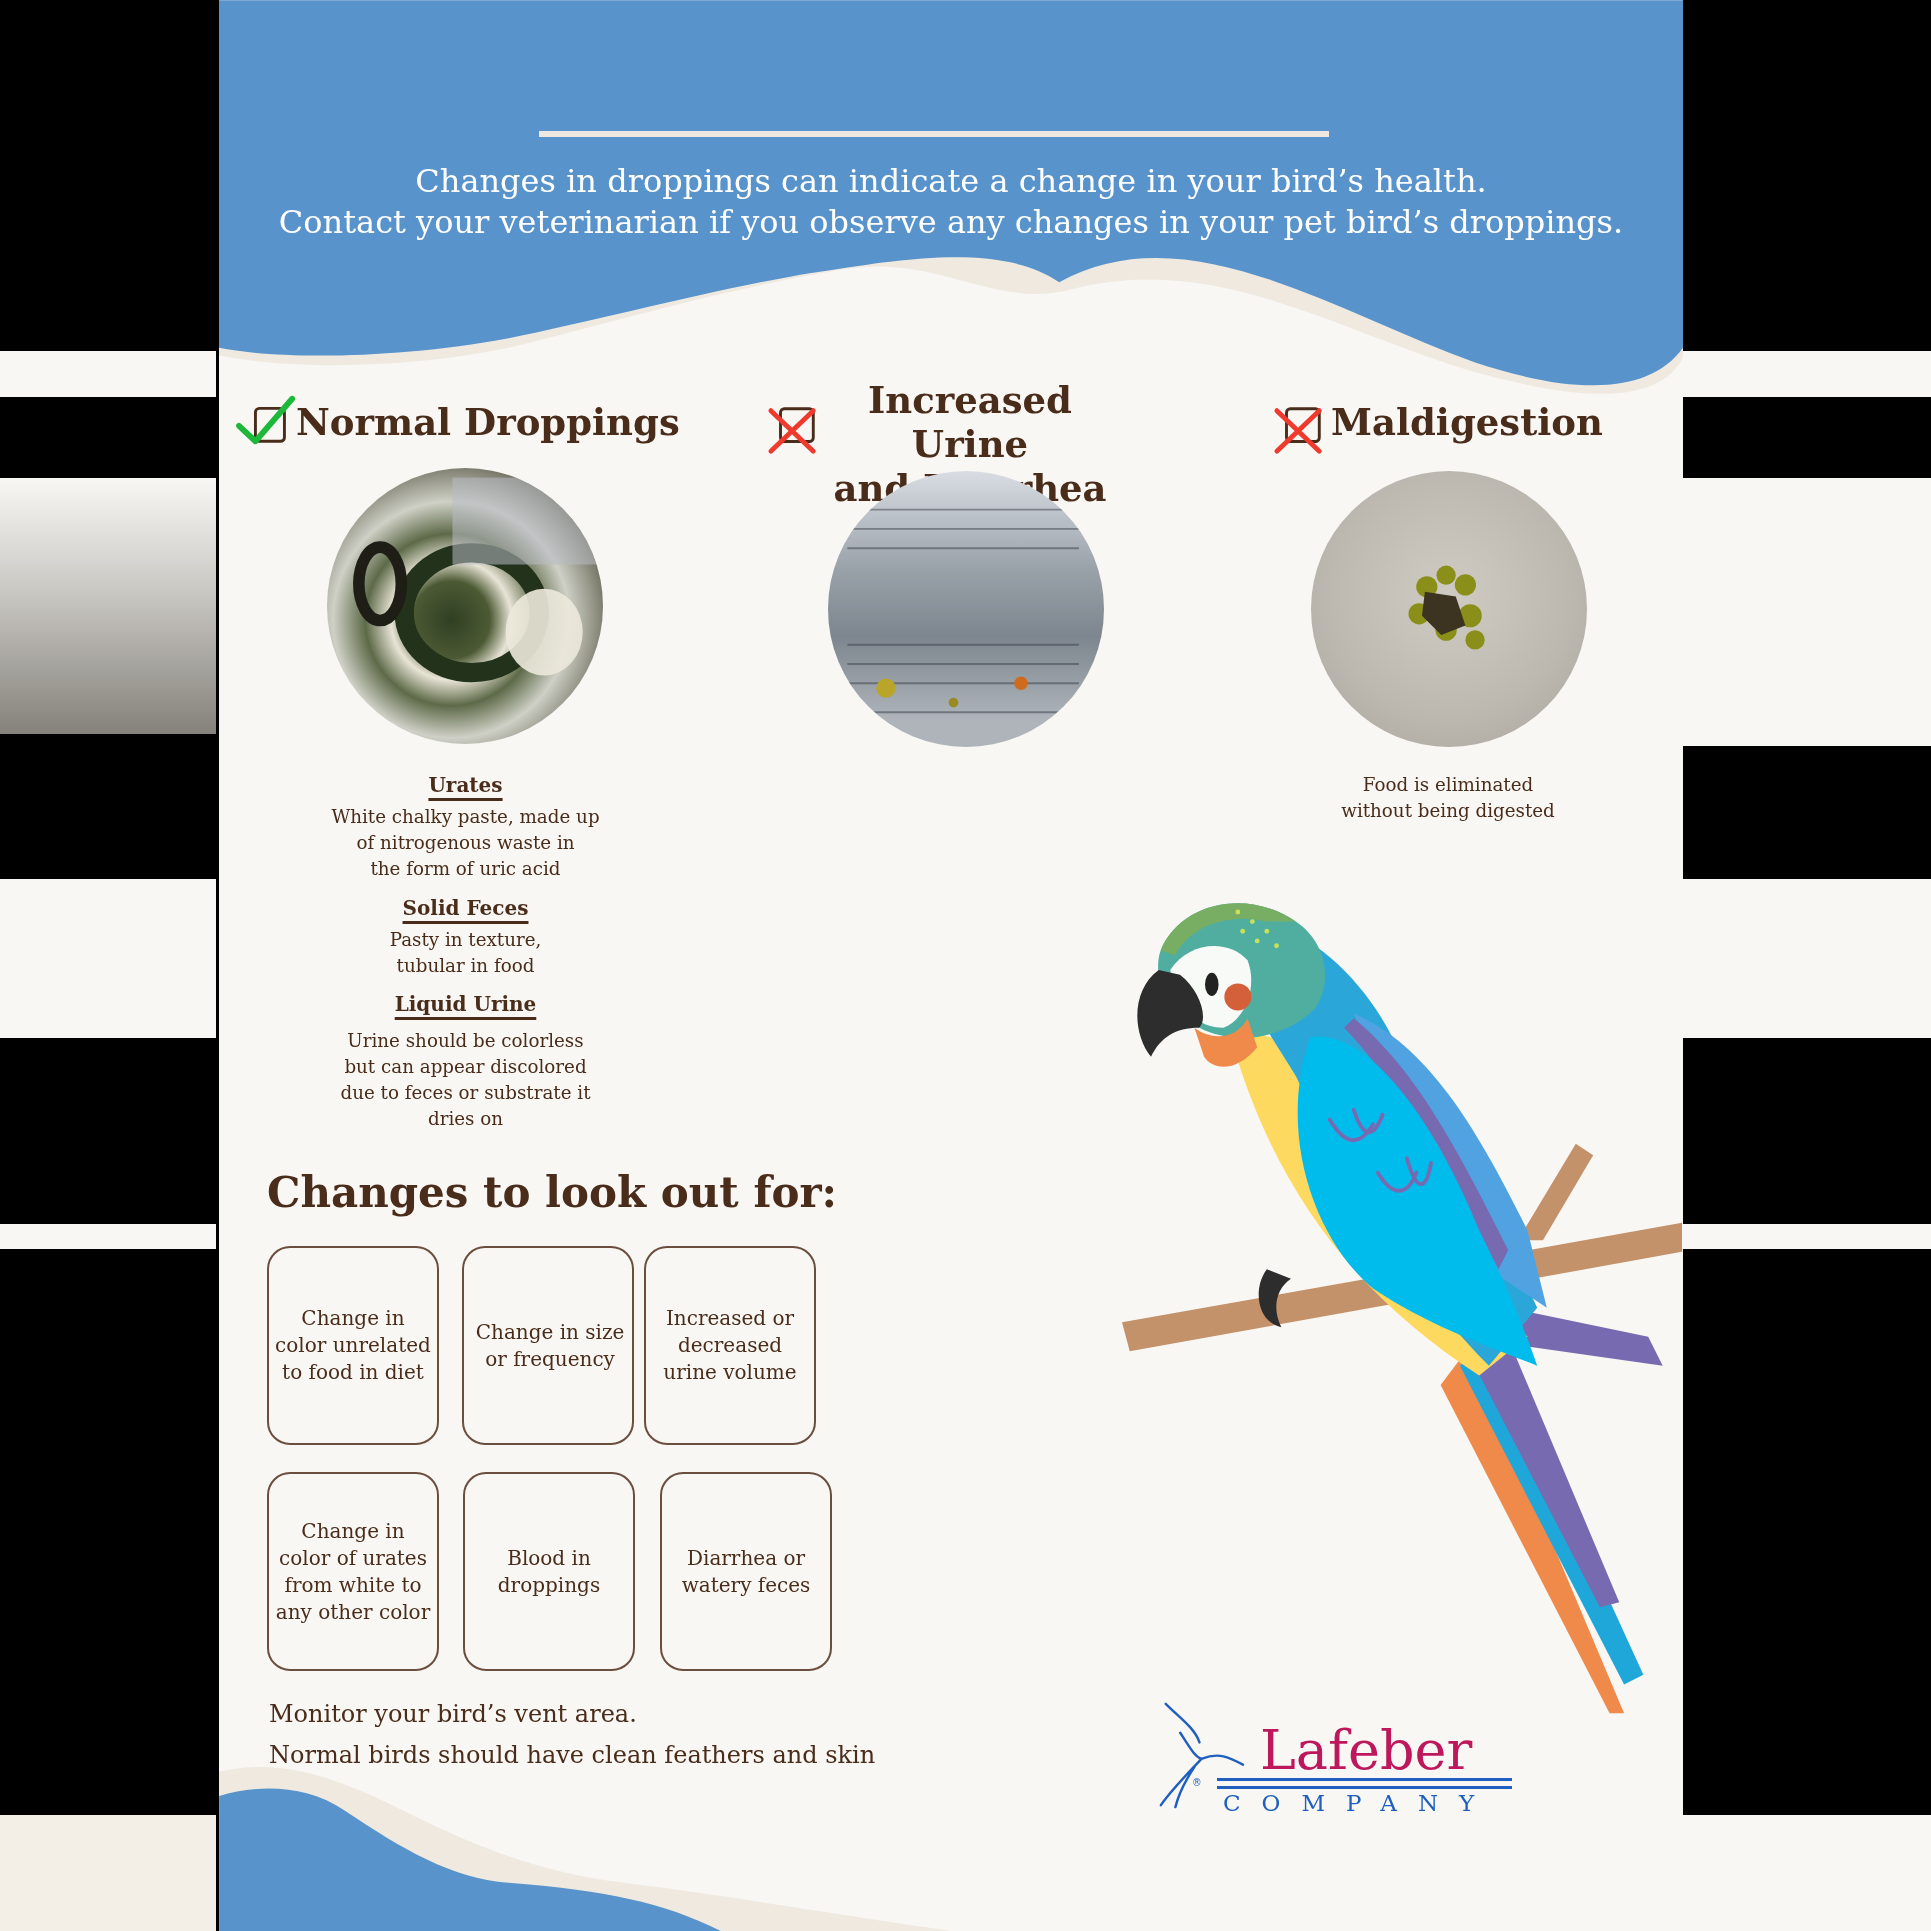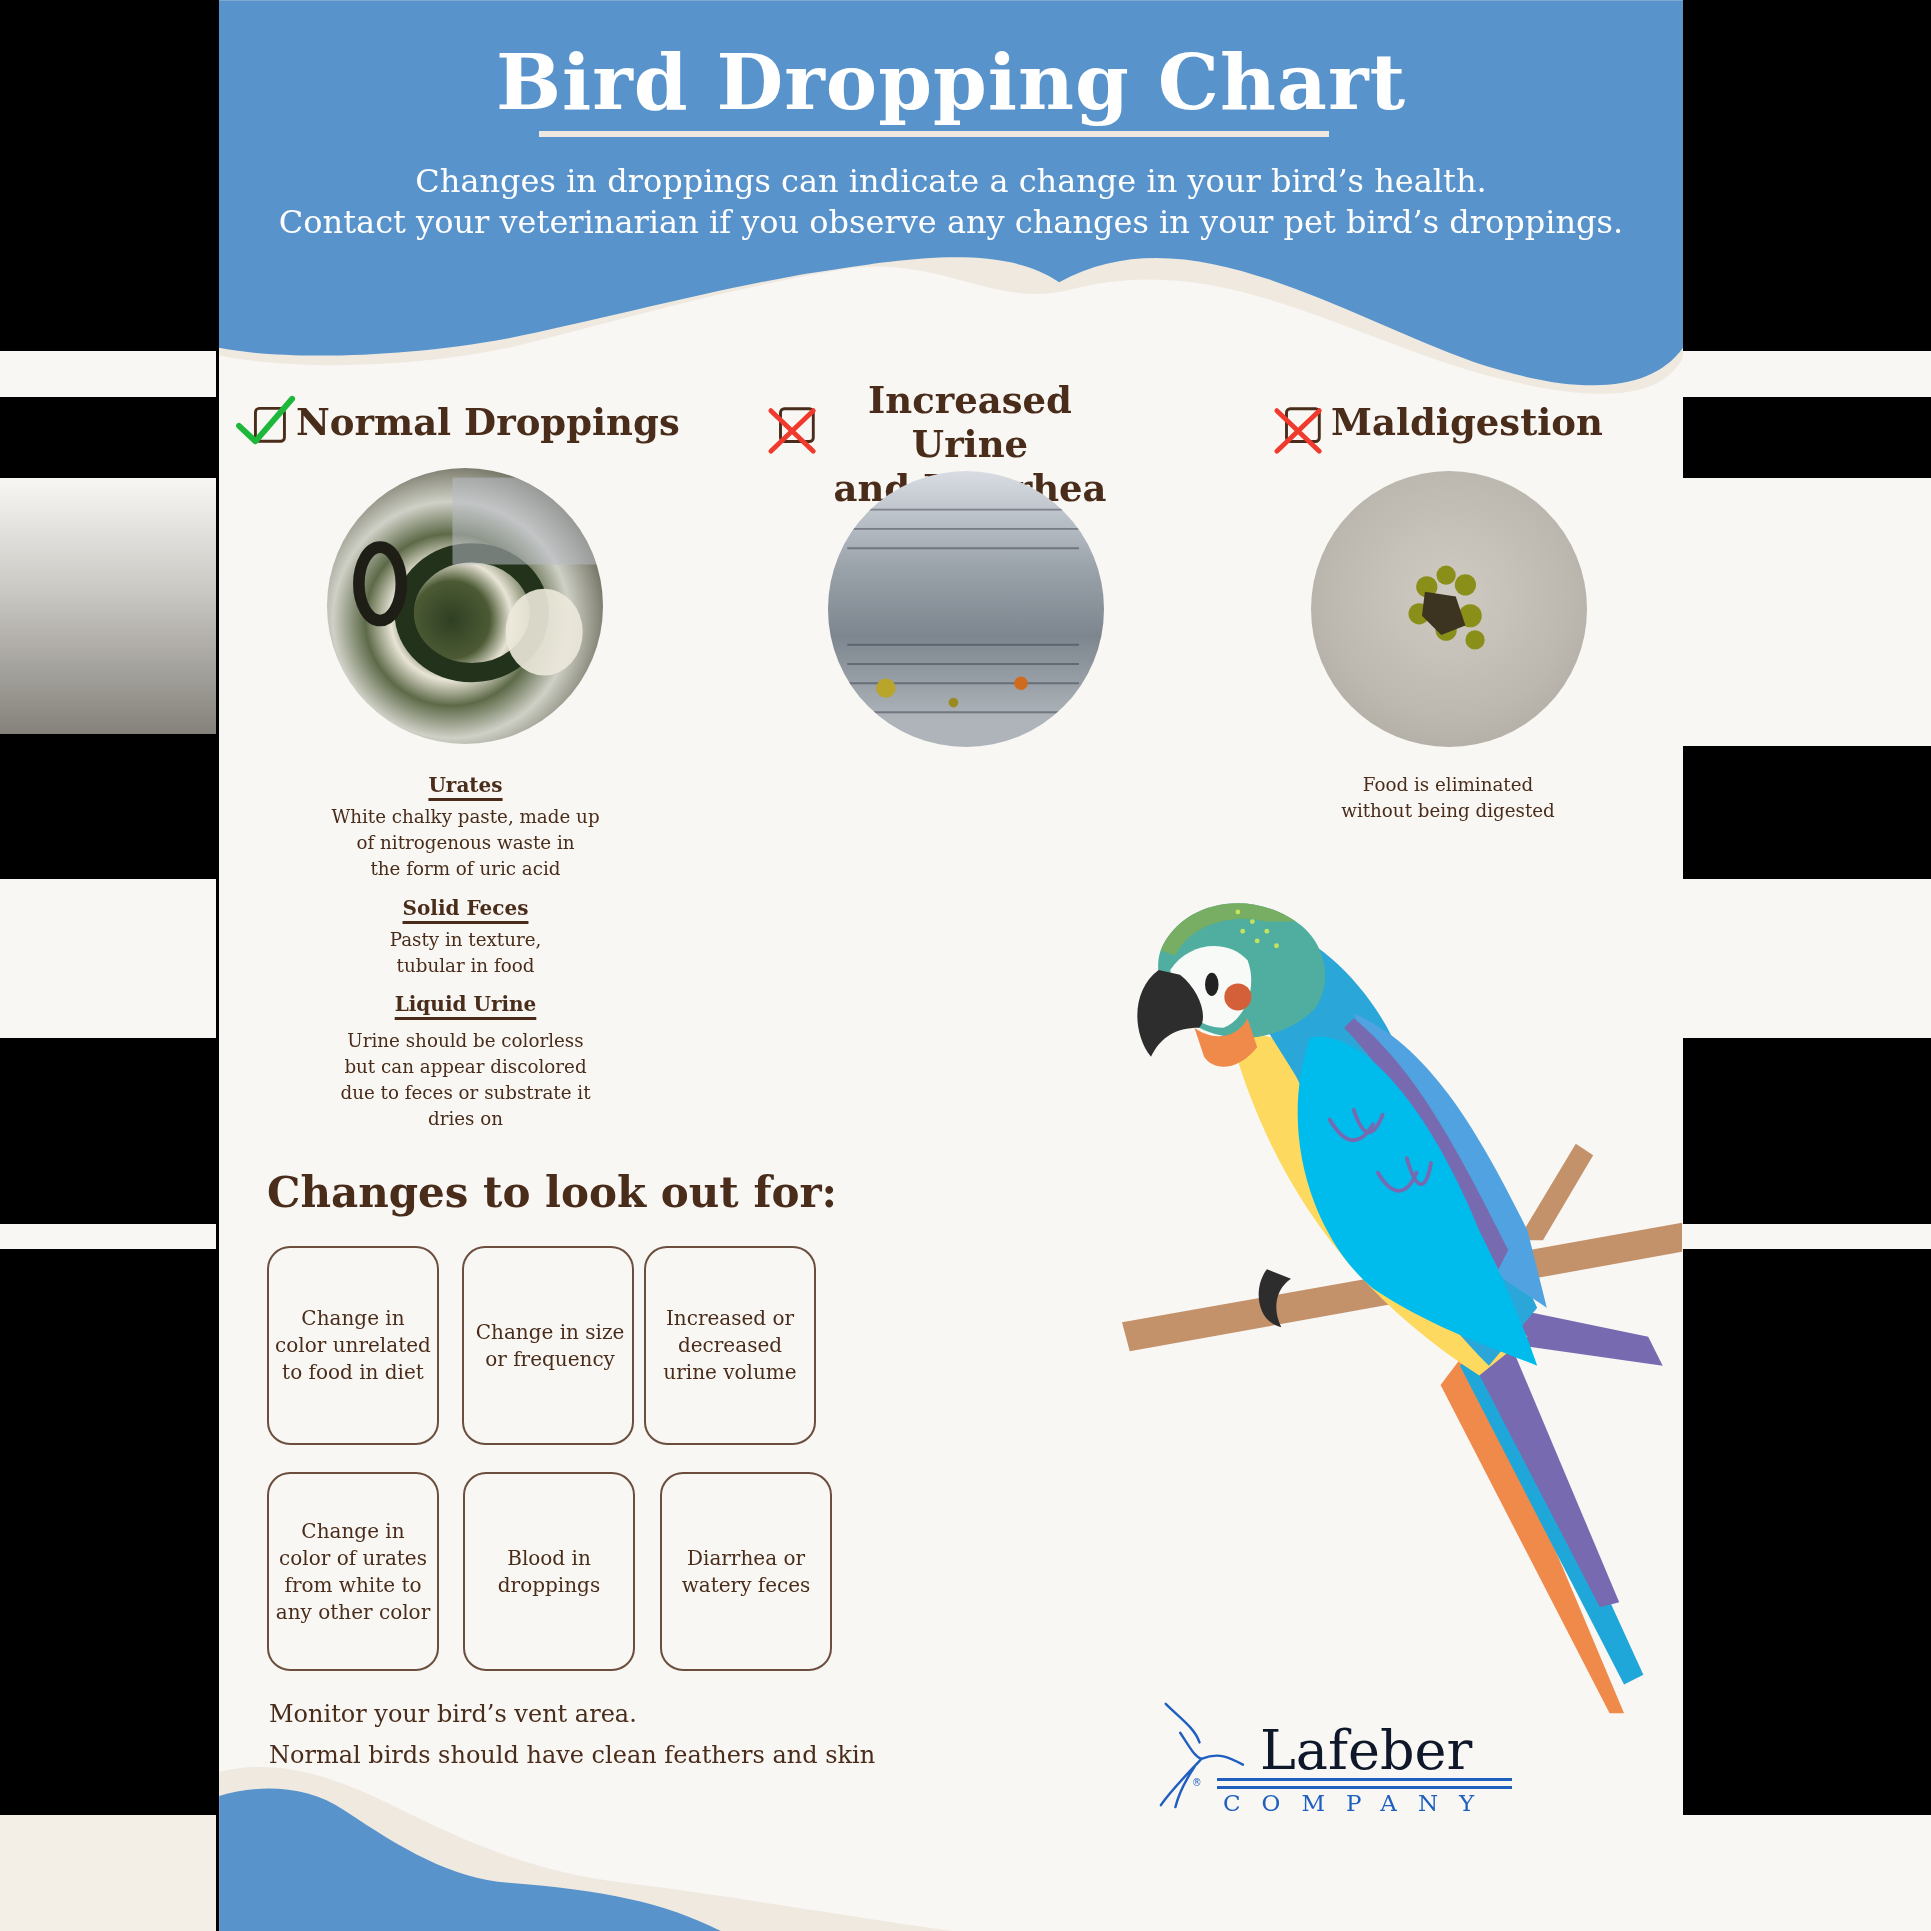--- a/index.html
+++ b/index.html
@@ -12,21 +12,21 @@
   .title-rule { position:absolute; left:320px; top:131px; width:790px; height:5.8px; background:#eee8e0; }
   .subtitle { position:absolute; left:0; width:1464px; text-align:center; color:#ffffff; font-family:"DejaVu Serif", serif; font-size:32px; line-height:41px; top:161px; }
   .cat-heading { position:absolute; color:#4a2c1a; font-family:"DejaVu Serif", serif; font-weight:bold; font-size:37px; line-height:44px; }
   .mark { position:absolute; }
   .circle { position:absolute; width:276px; height:276px; border-radius:50%; overflow:hidden; }
   .caption { position:absolute; color:#4a2c1a; font-family:"DejaVu Serif", serif; font-size:18.3px; line-height:26px; text-align:center; }
   .sub-head { font-weight:bold; font-size:20px; text-decoration:underline; text-underline-offset:5.8px; text-decoration-thickness:2.9px; display:block; margin-bottom:5.8px; }
   .changes-title { position:absolute; left:48px; top:1168px; color:#4a2c1a; font-family:"DejaVu Serif", serif; font-weight:bold; font-size:42px; }
   .card { position:absolute; width:172px; height:199px; border:2.9px solid #6b4e3d; border-radius:23px; display:flex; align-items:center; justify-content:center; text-align:center; color:#4a2c1a; font-family:"DejaVu Serif", serif; font-size:20px; line-height:27px; box-sizing:border-box; padding:0 3.9px; }
   .monitor { position:absolute; left:50px; top:1694px; color:#4a2c1a; font-family:"DejaVu Serif", serif; font-size:24px; line-height:41px; }
-  .logo-name { position:absolute; left:1041px; top:1719px; color:#0f172a; font-family:"DejaVu Serif", serif; font-size:54px; }
+  .logo-name { position:absolute; left:1041px; top:1719px; color:#be185d; font-family:"DejaVu Serif", serif; font-size:54px; }
   .logo-rule { position:absolute; left:998px; height:2.9px; width:295px; background:#1f5fbf; }
   .logo-company { position:absolute; left:1004px; top:1790px; width:290px; color:#1f5fbf; font-family:"DejaVu Serif", serif; font-size:23px; letter-spacing:21px; }
 </style>
 </head>
 <body>
 
 <div class="strip" style="left:0;top:351px;width:216px;height:46px;"></div>
 <div class="strip" style="left:0;top:478px;width:216px;height:256px;background:linear-gradient(#f8f7f4,#c9c7c2 45%,#85827c);"></div>
 <div class="strip" style="left:0;top:879px;width:216px;height:159px;"></div>
 <div class="strip" style="left:0;top:1224px;width:216px;height:25px;"></div>
@@ -38,21 +38,20 @@
 <div class="strip" style="left:1683px;top:1815px;width:248px;height:116px;"></div>
 
 <div class="poster">
 
   <svg class="header-svg" width="1464" height="406" viewBox="0 0 1516 420">
     <path d="M0,0 L1516,0 L1516,370 C1490,420 1410,415 1300,385 C1150,340 1030,260 880,300 C800,320 740,260 640,280 C520,300 420,330 300,360 C180,385 60,380 0,368 Z" fill="#efe9e0"></path>
     <path d="M0,0 L1516,0 L1516,360 C1480,410 1400,408 1300,375 C1150,320 1000,220 870,292 C810,250 700,270 636,279 C540,292 400,330 300,350 C180,372 60,372 0,360 Z" fill="#5893cb"></path>
     <path d="M636,279 C700,270 780,285 840,330 C900,375 990,380 1100,360" fill="none"></path>
   </svg>
 
-  <div class="title">Bird Dropping Chart</div>
   <div class="title-rule"></div>
   <div class="subtitle">
     <div>Changes in droppings can indicate a change in your bird’s health.</div>
     <div>Contact your veterinarian if you observe any changes in your pet bird’s droppings.</div>
   </div>
 
   <svg class="mark" style="left:14.5px;top:391px;" width="68" height="58" viewBox="0 0 70 60">
     <rect x="22" y="18" width="30" height="34" rx="4" fill="none" stroke="#4a2c1a" stroke-width="3"></rect>
     <path d="M5,36 L22,52 L60,8" fill="none" stroke="#1db83a" stroke-width="6" stroke-linecap="round" stroke-linejoin="round"></path>
   </svg>

